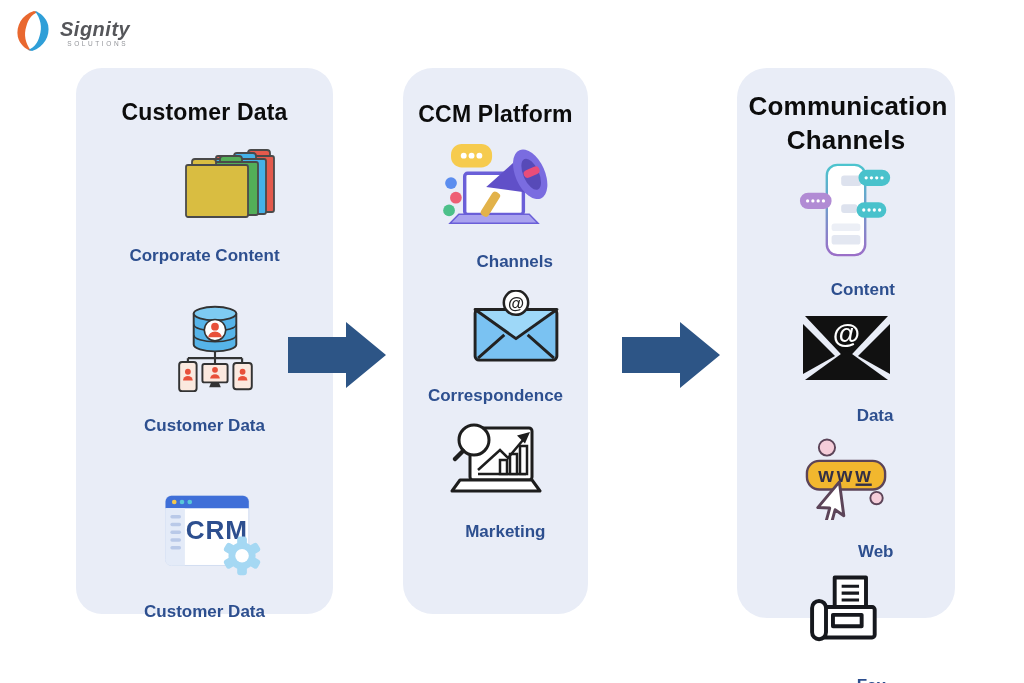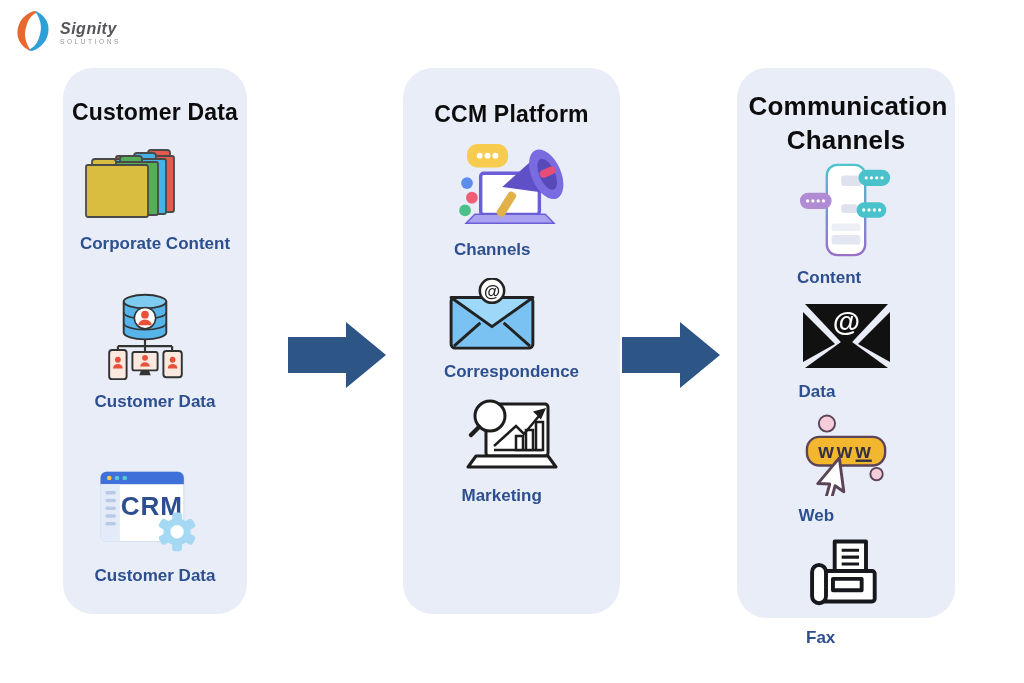--- a/index.html
+++ b/index.html
@@ -1,34 +1,34 @@
 <!DOCTYPE html>
 <html><head>
 <meta charset="utf-8">
 <style>
   html,body{margin:0;padding:0;background:#fff;}
   .canvas{position:relative;width:1024px;height:683px;background:#ffffff;overflow:hidden;
           font-family:"Liberation Sans",sans-serif;}
   
   .logo{position:absolute;left:14px;top:10px;display:flex;align-items:center;gap:8px;}
   .logo-text{display:flex;flex-direction:column;line-height:1;}
-  .brand{font-size:16px;font-weight:700;font-style:italic;color:#55565a;letter-spacing:.5px;}
+  .brand{font-size:20px;font-weight:700;font-style:italic;color:#55565a;letter-spacing:.5px;}
   .brand-sub{font-size:6.5px;letter-spacing:2.6px;color:#93959a;text-align:right;margin-top:2px;padding-right:2px;}
   
   .panel{position:absolute;top:68px;background:#e9edf7;border-radius:30px;display:flex;
          flex-direction:column;align-items:center;}
-  .panel-left{left:63px;width:184px;height:546px;}
-  .panel-mid{left:403px;width:217px;height:546px;}
+  .panel-left{left:76px;width:257px;height:546px;border-radius:26px;}
+  .panel-mid{left:403px;width:185px;height:546px;}
   .panel-right{left:737px;width:218px;height:550px;}
   .panel-title{font-weight:800;color:#0c0c0c;font-size:23px;text-align:center;line-height:1.3;
                letter-spacing:.2px;width:195px;}
   .panel-left  .panel-title{margin-top:30px;}
   .panel-mid   .panel-title{margin-top:32px;}
   .panel-right .panel-title{margin-top:22px;font-size:26px;}
-  .item{display:flex;flex-direction:column;align-items:flex-start;}
+  .item{display:flex;flex-direction:column;align-items:flex-end;gap:12px;}
   .item-label{color:#2d4f8f;font-weight:700;font-size:17px;margin-top:6px;text-align:center;}
   
   .flow-arrow{position:absolute;top:322px;width:98px;height:66px;}
   .arrow-1{left:288px;} .arrow-2{left:622px;}
   svg text{font-family:"Liberation Sans",sans-serif;}
 </style>
 </head>
 <body>
 
 <div class="canvas">

